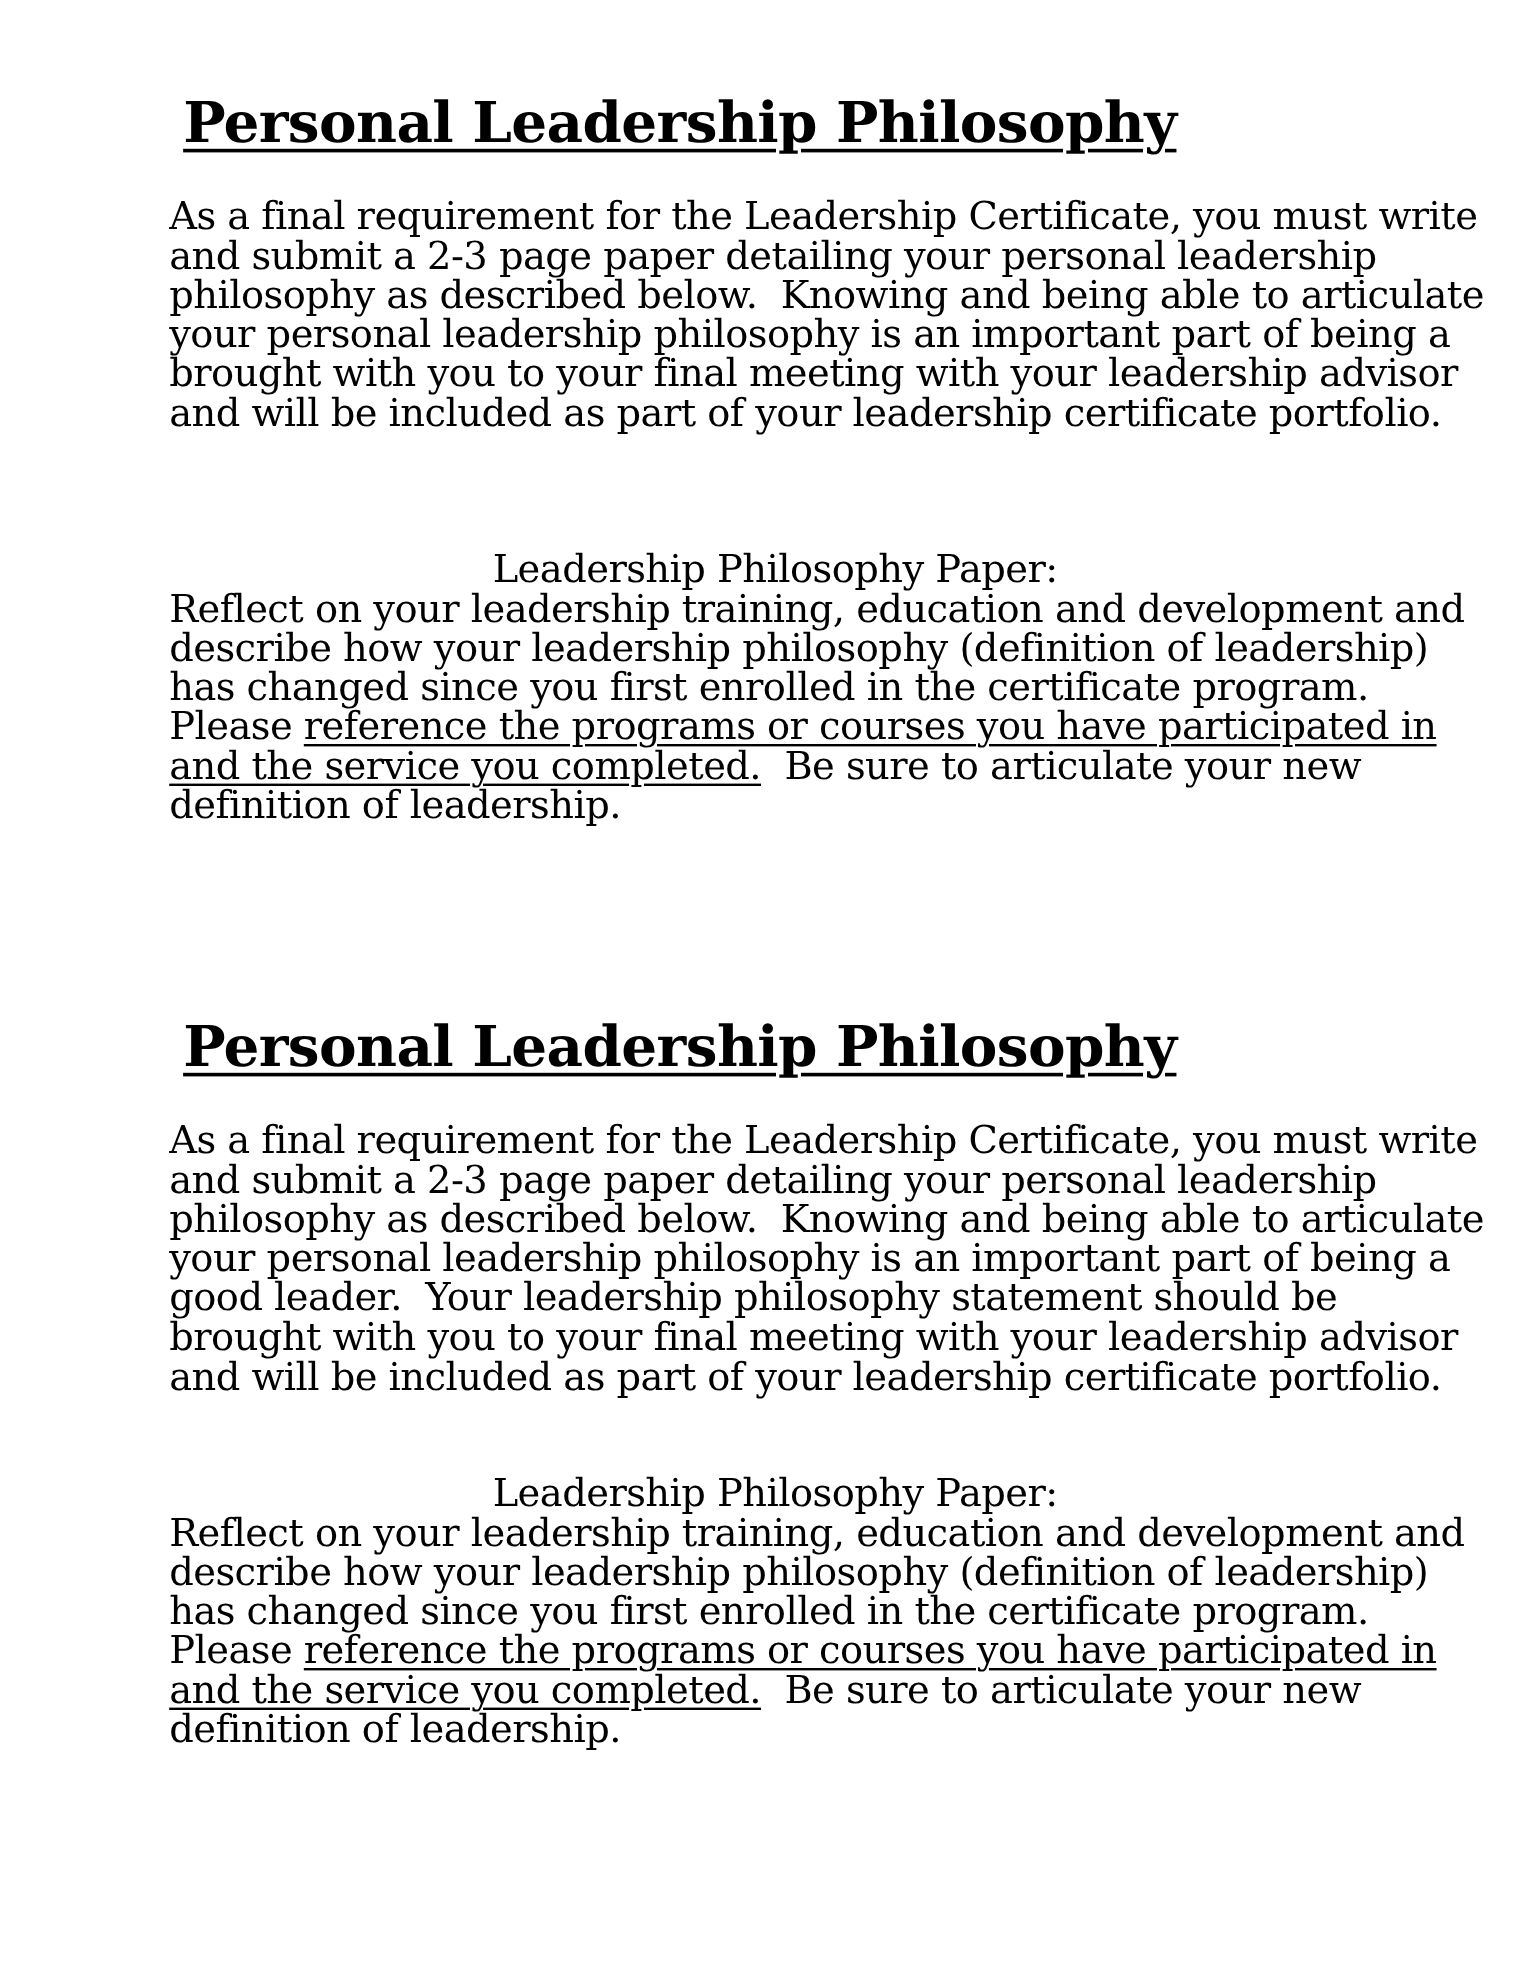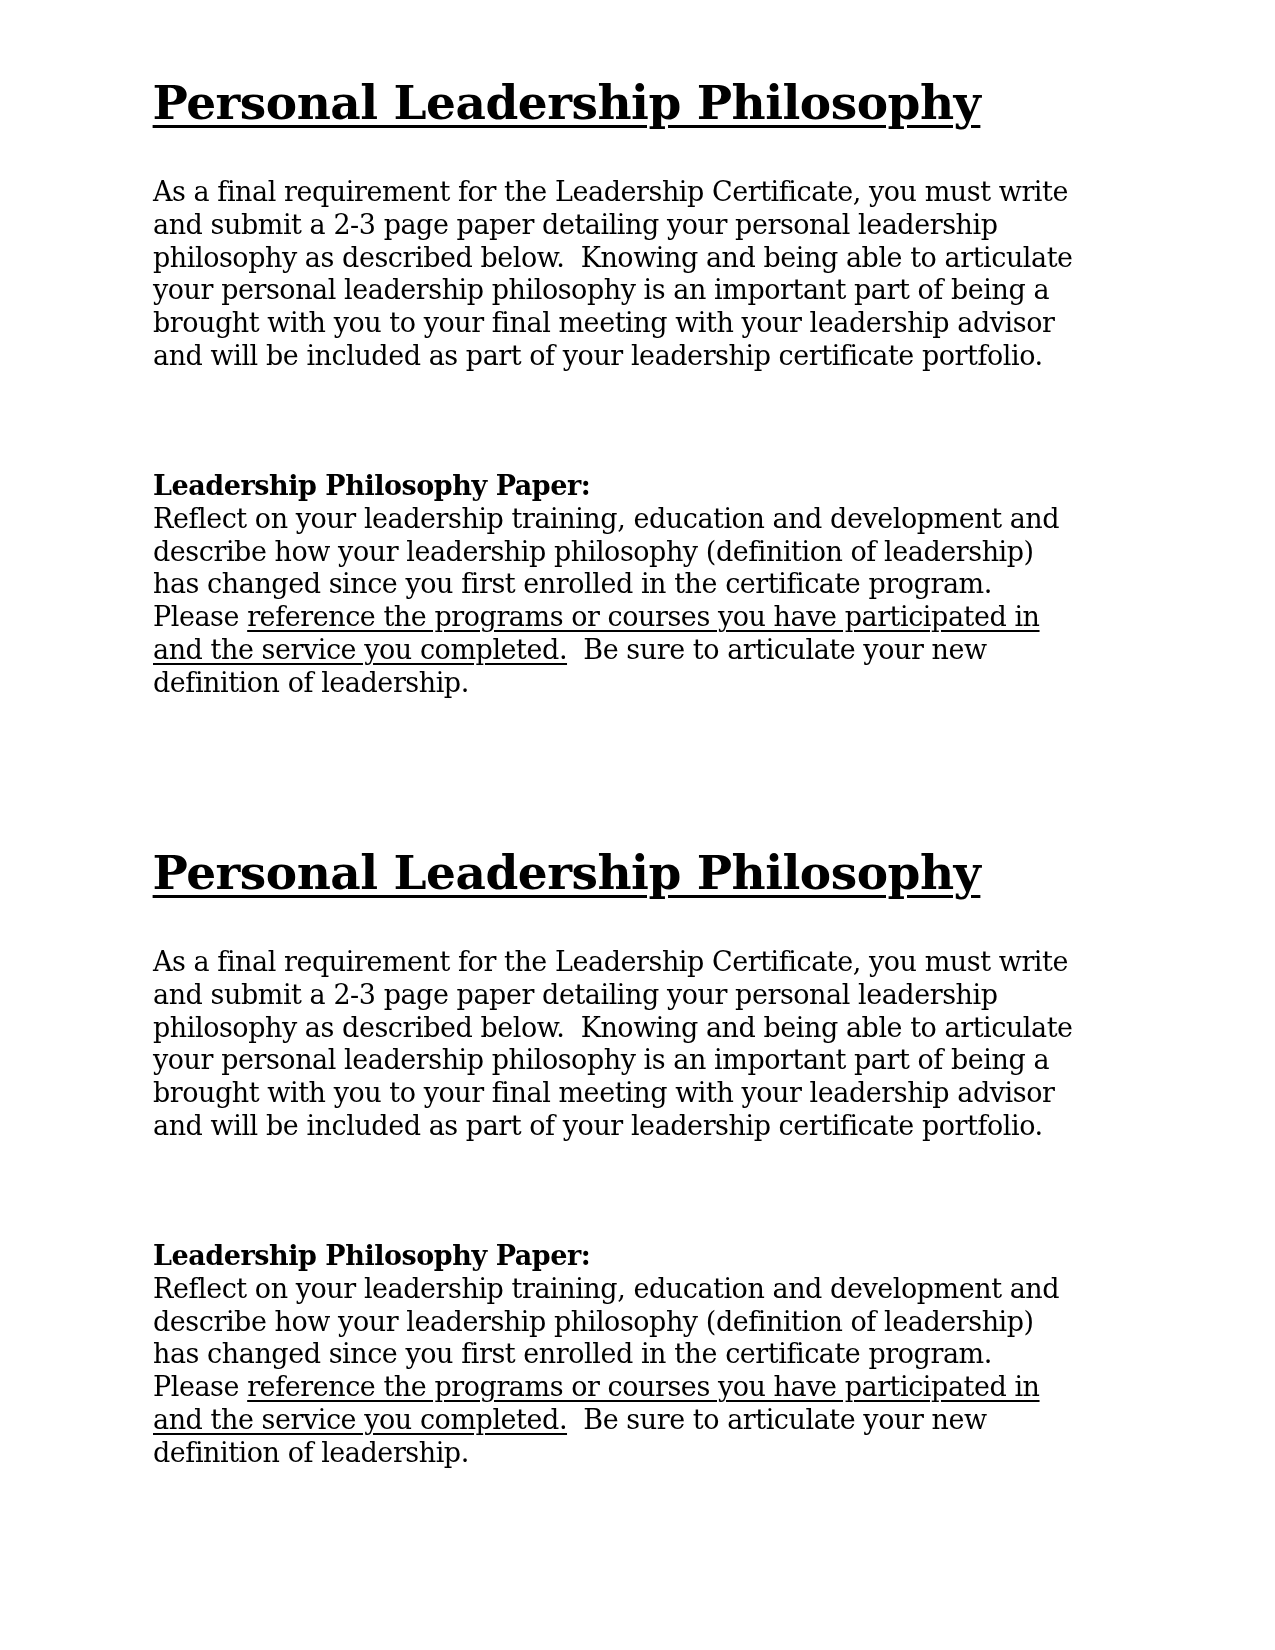--- a/index.html
+++ b/index.html
@@ -35,31 +35,32 @@
     .title span {
       text-decoration: underline;
       text-decoration-thickness: 3px;
       text-underline-offset: 6px;
     }
 
     .body-text {
       position: absolute;
       left: 141px;
       width: 1010px;
-      font-size: 27px;
+      font-size: 32px;
       line-height: 32.8px;
-      margin: 12px;
+      margin: 0;
       letter-spacing: -0.45px;
       word-spacing: 0px;
     }
     .intro { top: 92px; }
     .paper { top: 386px; }
     .paper-heading {
-      font-weight: bold;
+      font-weight: normal;
       display: block;
+      text-align: center;
     }
     .line { display: block; white-space: pre; }
     .u {
       text-decoration: underline;
       text-decoration-thickness: 1.5px;
       text-underline-offset: 4px;
       text-align: right;
     }
   </style>
 </head>
@@ -89,20 +90,21 @@
 </div>
 
 <div class="section section-2">
   <h1 class="title"><span>Personal Leadership Philosophy</span></h1>
 
   <p class="body-text intro">
     <span class="line">As a final requirement for the Leadership Certificate, you must write</span>
     <span class="line">and submit a 2-3 page paper detailing your personal leadership</span>
     <span class="line">philosophy as described below.  Knowing and being able to articulate</span>
     <span class="line">your personal leadership philosophy is an important part of being a</span>
+    <span class="line">good leader.  Your leadership philosophy statement should be</span>
     <span class="line">brought with you to your final meeting with your leadership advisor</span>
     <span class="line">and will be included as part of your leadership certificate portfolio.</span>
   </p>
 
   <div class="body-text paper">
     <span class="paper-heading line">Leadership Philosophy Paper:</span>
     <span class="line">Reflect on your leadership training, education and development and</span>
     <span class="line">describe how your leadership philosophy (definition of leadership)</span>
     <span class="line">has changed since you first enrolled in the certificate program.</span>
     <span class="line"><span>Please </span><span class="u">reference the programs or courses you have participated in</span></span>

